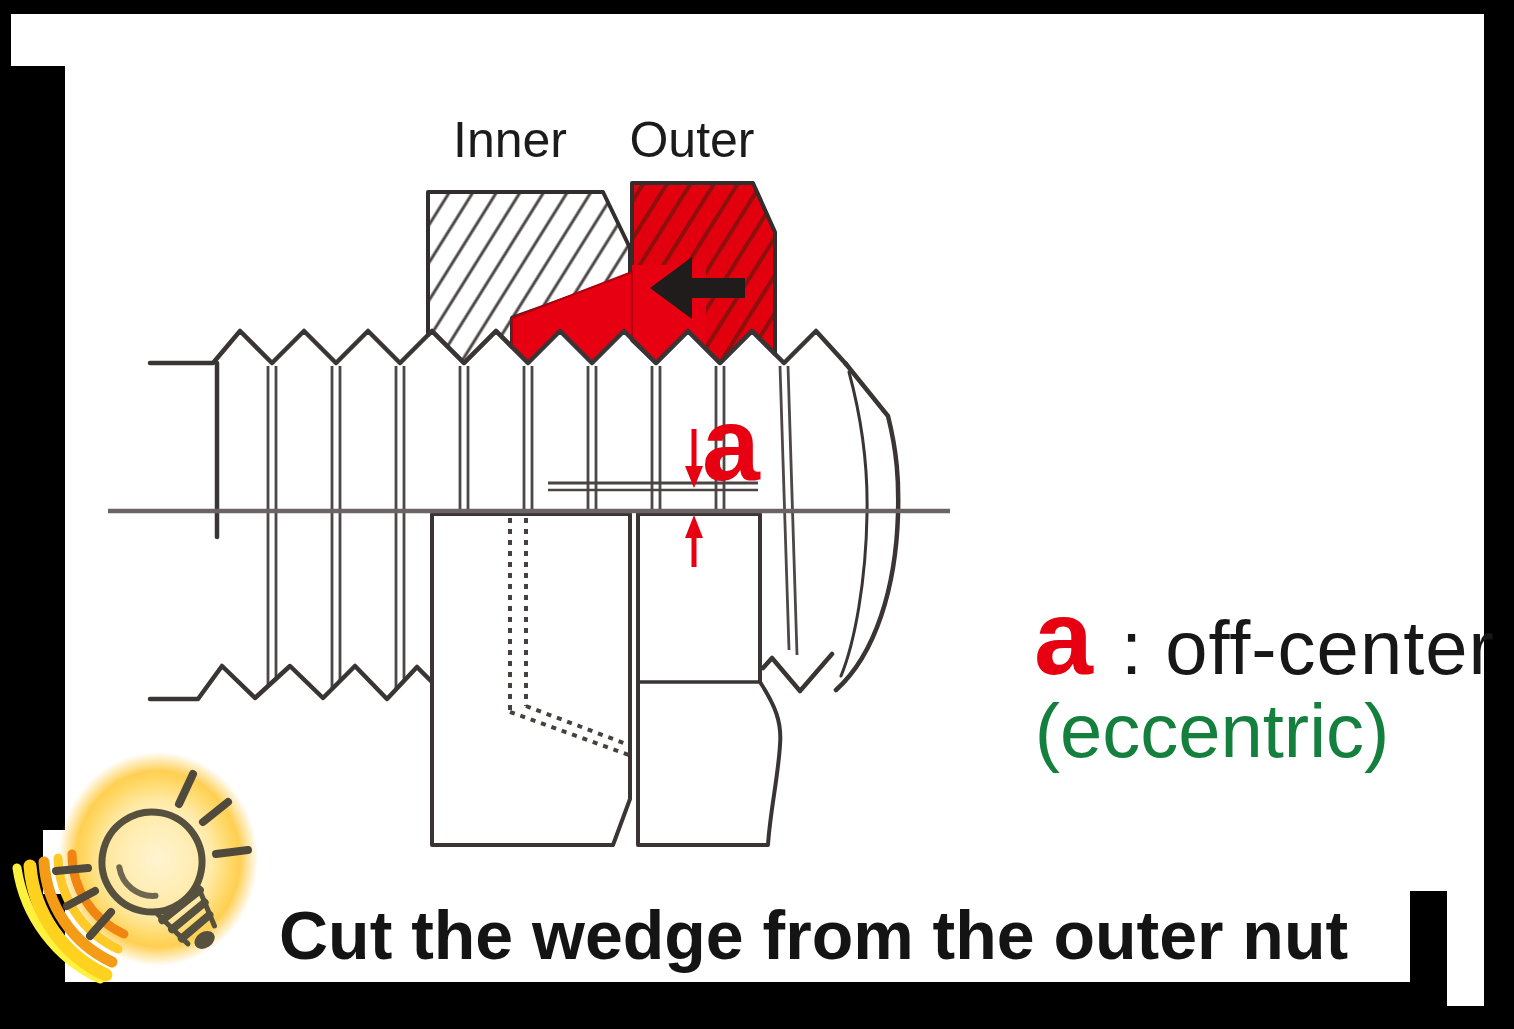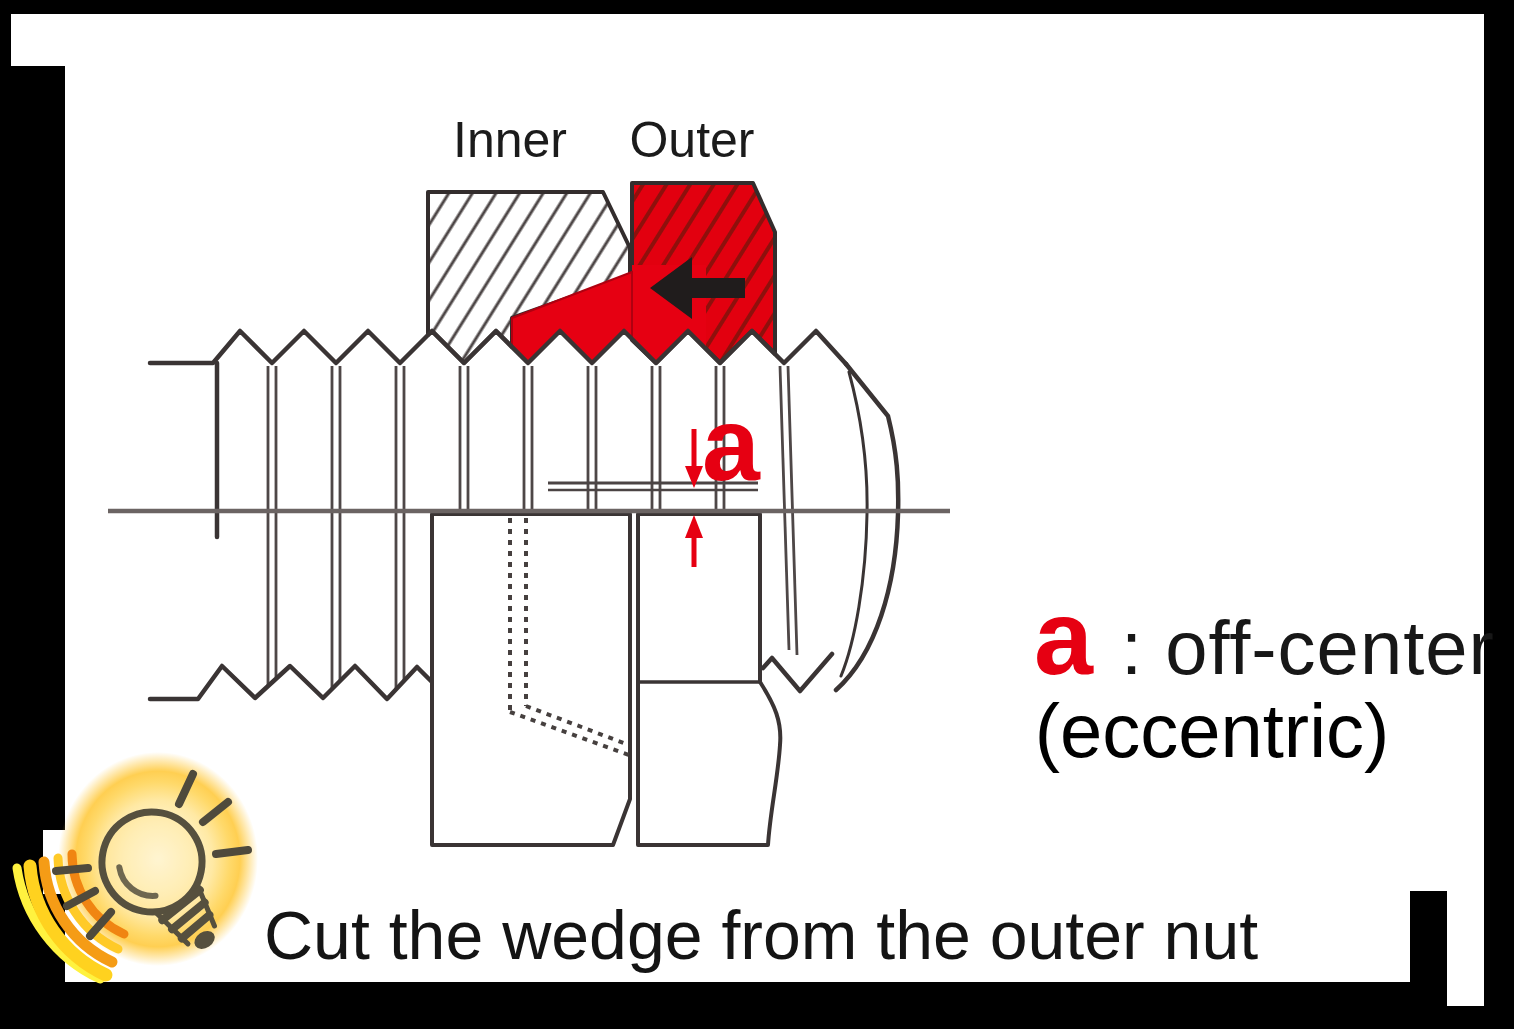--- a/index.html
+++ b/index.html
@@ -18,22 +18,22 @@
       #fffdf0 0%, #fff3c8 34%, #ffe9a4 55%, #ffd96a 72%, #ffcf52 82%,
       rgba(255,214,110,0) 100%);
   }
   svg.art{position:absolute;left:0;top:0;z-index:14;pointer-events:none;}
   .txt{position:absolute;z-index:15;color:#1b1b1b;white-space:nowrap;line-height:1;}
   .lbl{font-size:50px;width:160px;text-align:center;}
   .dim-a{left:702px;top:392px;font-size:104px;font-weight:bold;color:#e60012;}
   .legend1{left:1034px;top:584px;display:flex;align-items:baseline;color:#171717;}
   .legend1 .sym{font-size:106px;font-weight:bold;color:#e60012;}
   .legend1 .def{font-size:76px;margin-left:28px;letter-spacing:1px;}
-  .legend2{left:1212px;top:693px;transform:translateX(-50%);font-size:76px;color:#000000;}
-  .caption{left:264px;top:901px;font-size:68px;color:#141414;}
+  .legend2{left:1212px;top:693px;transform:translateX(-50%);font-size:76px;color:#15803d;}
+  .caption{left:279px;top:901px;font-size:68px;color:#141414;font-weight:bold;}
 </style>
 </head>
 <body>
 
 <div class="stage">
 
   <div class="bar z-frame" style="left:0;top:0;width:1514px;height:14px;"></div>
   <div class="bar z-frame" style="left:1484px;top:0;width:30px;height:1029px;"></div>
   <div class="bar z-frame" style="left:0;top:982px;width:1447px;height:47px;"></div>
   <div class="bar z-frame" style="left:1447px;top:1006px;width:37px;height:23px;"></div>

